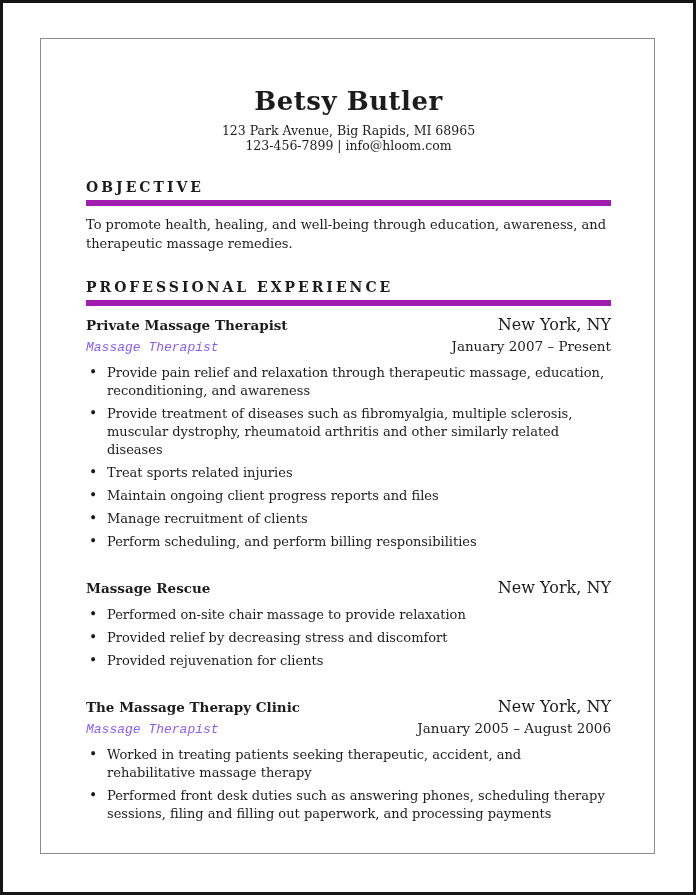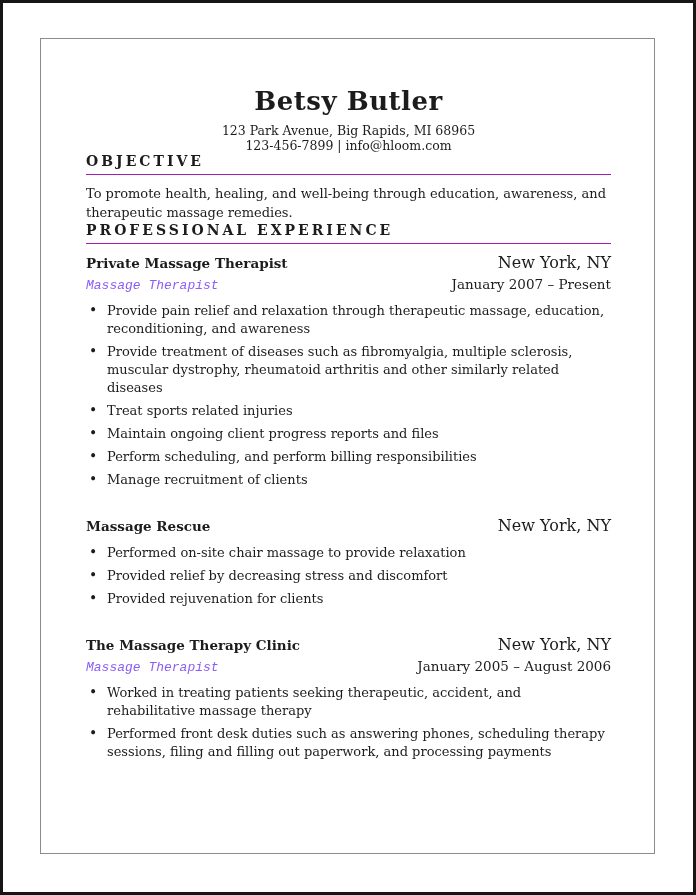--- a/index.html
+++ b/index.html
@@ -44,21 +44,22 @@
     text-align: center;
     font-size: 12.5px;
     line-height: 15px;
   }
   .addr-block { margin-top: 7px; }
   .section-heading {
     font-size: 14px;
     font-weight: bold;
     letter-spacing: 3px;
     padding-bottom: 5px;
-    border-bottom: 1px solid #a21caf;
+    border-bottom: 6px solid #a21caf;
+    margin-top: 26px;
   }
   .objective-text {
     font-size: 13px;
     line-height: 19px;
     margin-top: 9px;
   }
   .job { margin-top: 27px; }
   .job.first { margin-top: 9px; }
   .job-row { display: flex; justify-content: space-between; align-items: baseline; }
   .company { font-size: 13.5px; font-weight: bold; }
@@ -117,22 +118,22 @@
       </div>
       <div class="job-row sub">
         <span class="jobtitle">Massage Therapist</span>
         <span class="dates">January 2007 – Present</span>
       </div>
       <ul class="bullets">
         <li>Provide pain relief and relaxation through therapeutic massage, education, reconditioning, and awareness</li>
         <li>Provide treatment of diseases such as fibromyalgia, multiple sclerosis, muscular dystrophy, rheumatoid arthritis and other similarly related diseases</li>
         <li>Treat sports related injuries</li>
         <li>Maintain ongoing client progress reports and files</li>
+        <li>Manage recruitment of clients</li>
         <li>Perform scheduling, and perform billing responsibilities</li>
-        <li>Manage recruitment of clients</li>
       </ul>
     </div>
 
     <div class="job">
       <div class="job-row">
         <span class="company">Massage Rescue</span>
         <span class="location">New York, NY</span>
       </div>
       <ul class="bullets">
         <li>Performed on-site chair massage to provide relaxation</li>

